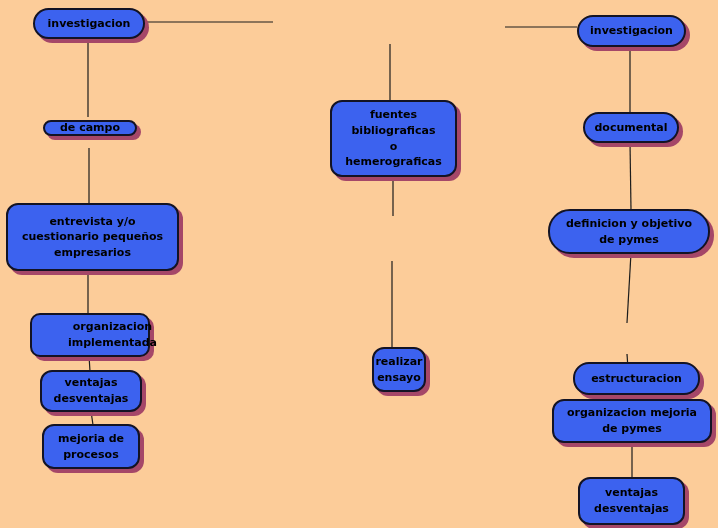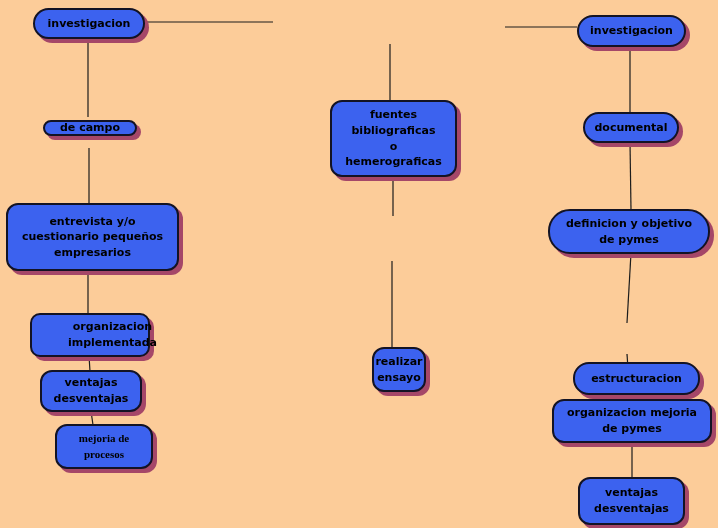--- a/index.html
+++ b/index.html
@@ -37,21 +37,21 @@
     cursor: default;
   }
   .pill { border-radius: 16px; }
   #n-root            { left:273px; top:2px;   width:232px; height:42px; border-radius:10px; font-size:12px; }
   #n-inv-left        { left:33px;  top:8px;   width:112px; height:31px; }
   #n-inv-right       { left:577px; top:15px;  width:109px; height:32px; }
   #n-de-campo        { left:43px;  top:120px; width:94px;  height:16px; }
   #n-entrevista      { left:6px;   top:203px; width:173px; height:68px; }
   #n-org-implementada{ left:30px;  top:313px; width:120px; height:44px; border-radius:10px;padding-left:45px; }
   #n-ventajas-left   { left:40px;  top:370px; width:102px; height:42px; }
-  #n-mejoria         { left:55px;  top:424px; width:98px;  height:45px;font-family:Liberation Serif, serif; }
+  #n-mejoria         { left:42px;  top:424px; width:98px;  height:45px; }
   #n-fuentes         { left:330px; top:100px; width:127px; height:77px; }
   #n-redactar        { left:352px; top:215px; width:84px;  height:47px; }
   #n-realizar        { left:372px; top:347px; width:54px;  height:45px; }
   #n-documental      { left:583px; top:112px; width:96px;  height:31px; }
   #n-definicion      { left:548px; top:209px; width:162px; height:45px;border-radius:22px; }
   #n-estructuracion  { left:573px; top:322px; width:127px; height:33px;margin-top:40px; }
   #n-org-optima      { left:552px; top:399px; width:160px; height:44px; }
   #n-ventajas-right  { left:578px; top:477px; width:107px; height:48px; }
 </style>
 </head>

